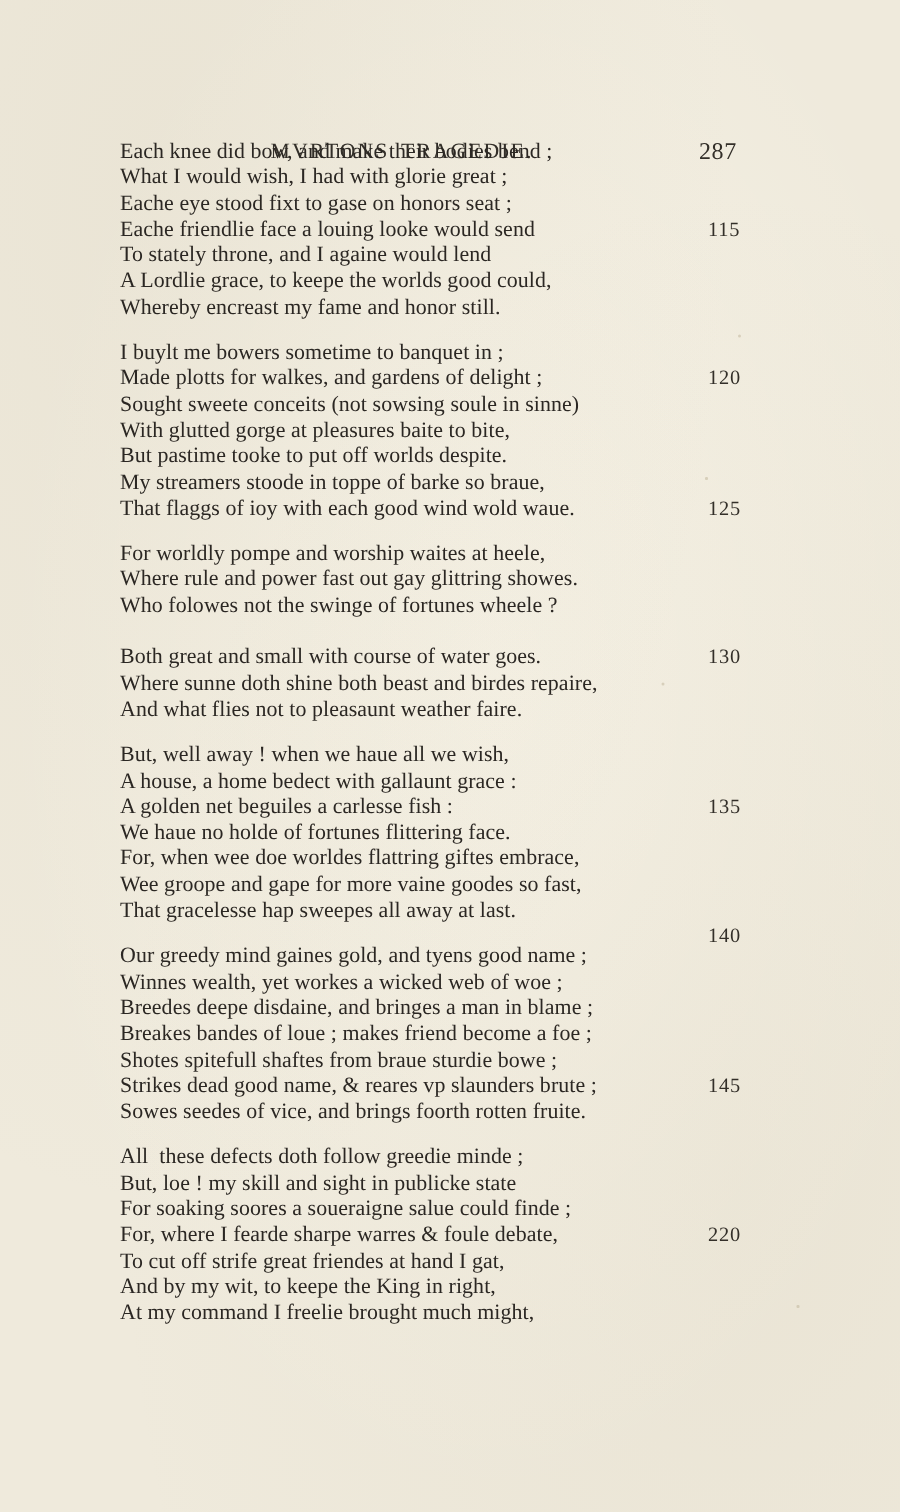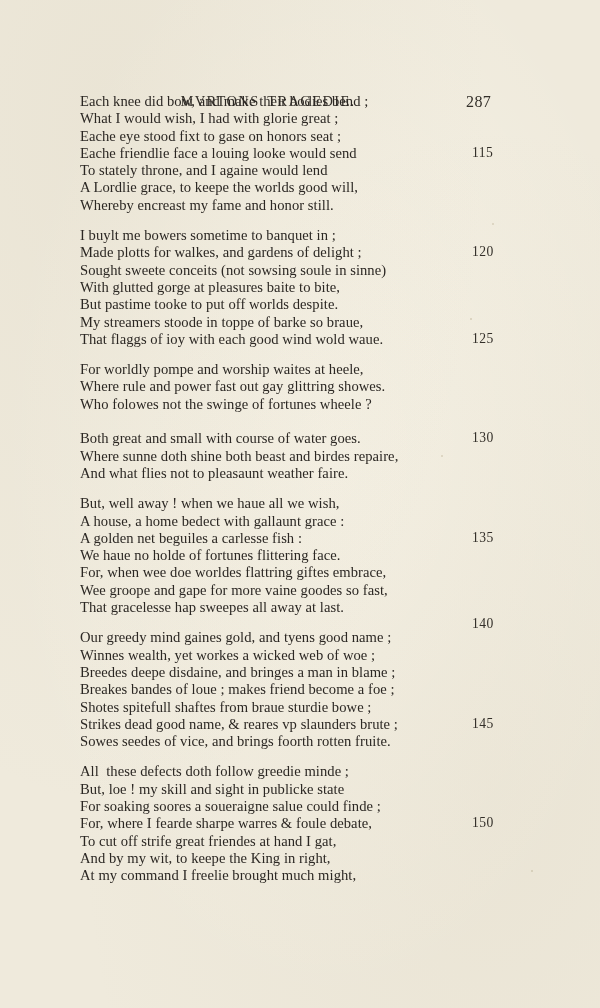--- a/index.html
+++ b/index.html
@@ -112,21 +112,21 @@
     <div class="folio">287</div>
   </div>
 
   <div class="verse" id="verse-body">
       <div class="stanza">
         <div class="line"><span>Each knee did bow, and make their bodies bend ;</span></div>
         <div class="line"><span>What I would wish, I had with glorie great ;</span></div>
         <div class="line"><span>Eache eye stood fixt to gase on honors seat ;</span><span class="line-no">115</span></div>
         <div class="line"><span>Eache friendlie face a louing looke would send</span></div>
         <div class="line"><span>To stately throne, and I againe would lend</span></div>
-        <div class="line"><span>A Lordlie grace, to keepe the worlds good will,</span></div>
+        <div class="line"><span>A Lordlie grace, to keepe the worlds good could,</span></div>
         <div class="line"><span>Whereby encreast my fame and honor still.</span></div>
       </div>
       <div class="stanza">
         <div class="line"><span>I buylt me bowers sometime to banquet in ;</span><span class="line-no">120</span></div>
         <div class="line"><span>Made plotts for walkes, and gardens of delight ;</span></div>
         <div class="line"><span>Sought sweete conceits (not sowsing soule in sinne)</span></div>
         <div class="line"><span>With glutted gorge at pleasures baite to bite,</span></div>
         <div class="line"><span>But pastime tooke to put off worlds despite.</span></div>
         <div class="line"><span>My streamers stoode in toppe of barke so braue,</span><span class="line-no">125</span></div>
         <div class="line"><span>That flaggs of ioy with each good wind wold waue.</span></div>
@@ -154,21 +154,21 @@
         <div class="line"><span>Winnes wealth, yet workes a wicked web of woe ;</span></div>
         <div class="line"><span>Breedes deepe disdaine, and bringes a man in blame ;</span></div>
         <div class="line"><span>Breakes bandes of loue ; makes friend become a foe ;</span></div>
         <div class="line"><span>Shotes spitefull shaftes from braue sturdie bowe ;</span><span class="line-no">145</span></div>
         <div class="line"><span>Strikes dead good name, &amp; reares vp slaunders brute ;</span></div>
         <div class="line"><span>Sowes seedes of vice, and brings foorth rotten fruite.</span></div>
       </div>
       <div class="stanza">
         <div class="line"><span>All  these defects doth follow greedie minde ;</span></div>
         <div class="line"><span>But, loe ! my skill and sight in publicke state</span></div>
-        <div class="line"><span>For soaking soores a soueraigne salue could finde ;</span><span class="line-no">150</span></div>
+        <div class="line"><span>For soaking soores a soueraigne salue could finde ;</span><span class="line-no">220</span></div>
         <div class="line"><span>For, where I fearde sharpe warres &amp; foule debate,</span></div>
         <div class="line"><span>To cut off strife great friendes at hand I gat,</span></div>
         <div class="line"><span>And by my wit, to keepe the King in right,</span></div>
         <div class="line"><span>At my command I freelie brought much might,</span></div>
       </div>
     </div>
 
 </div>
 
 </body></html>

